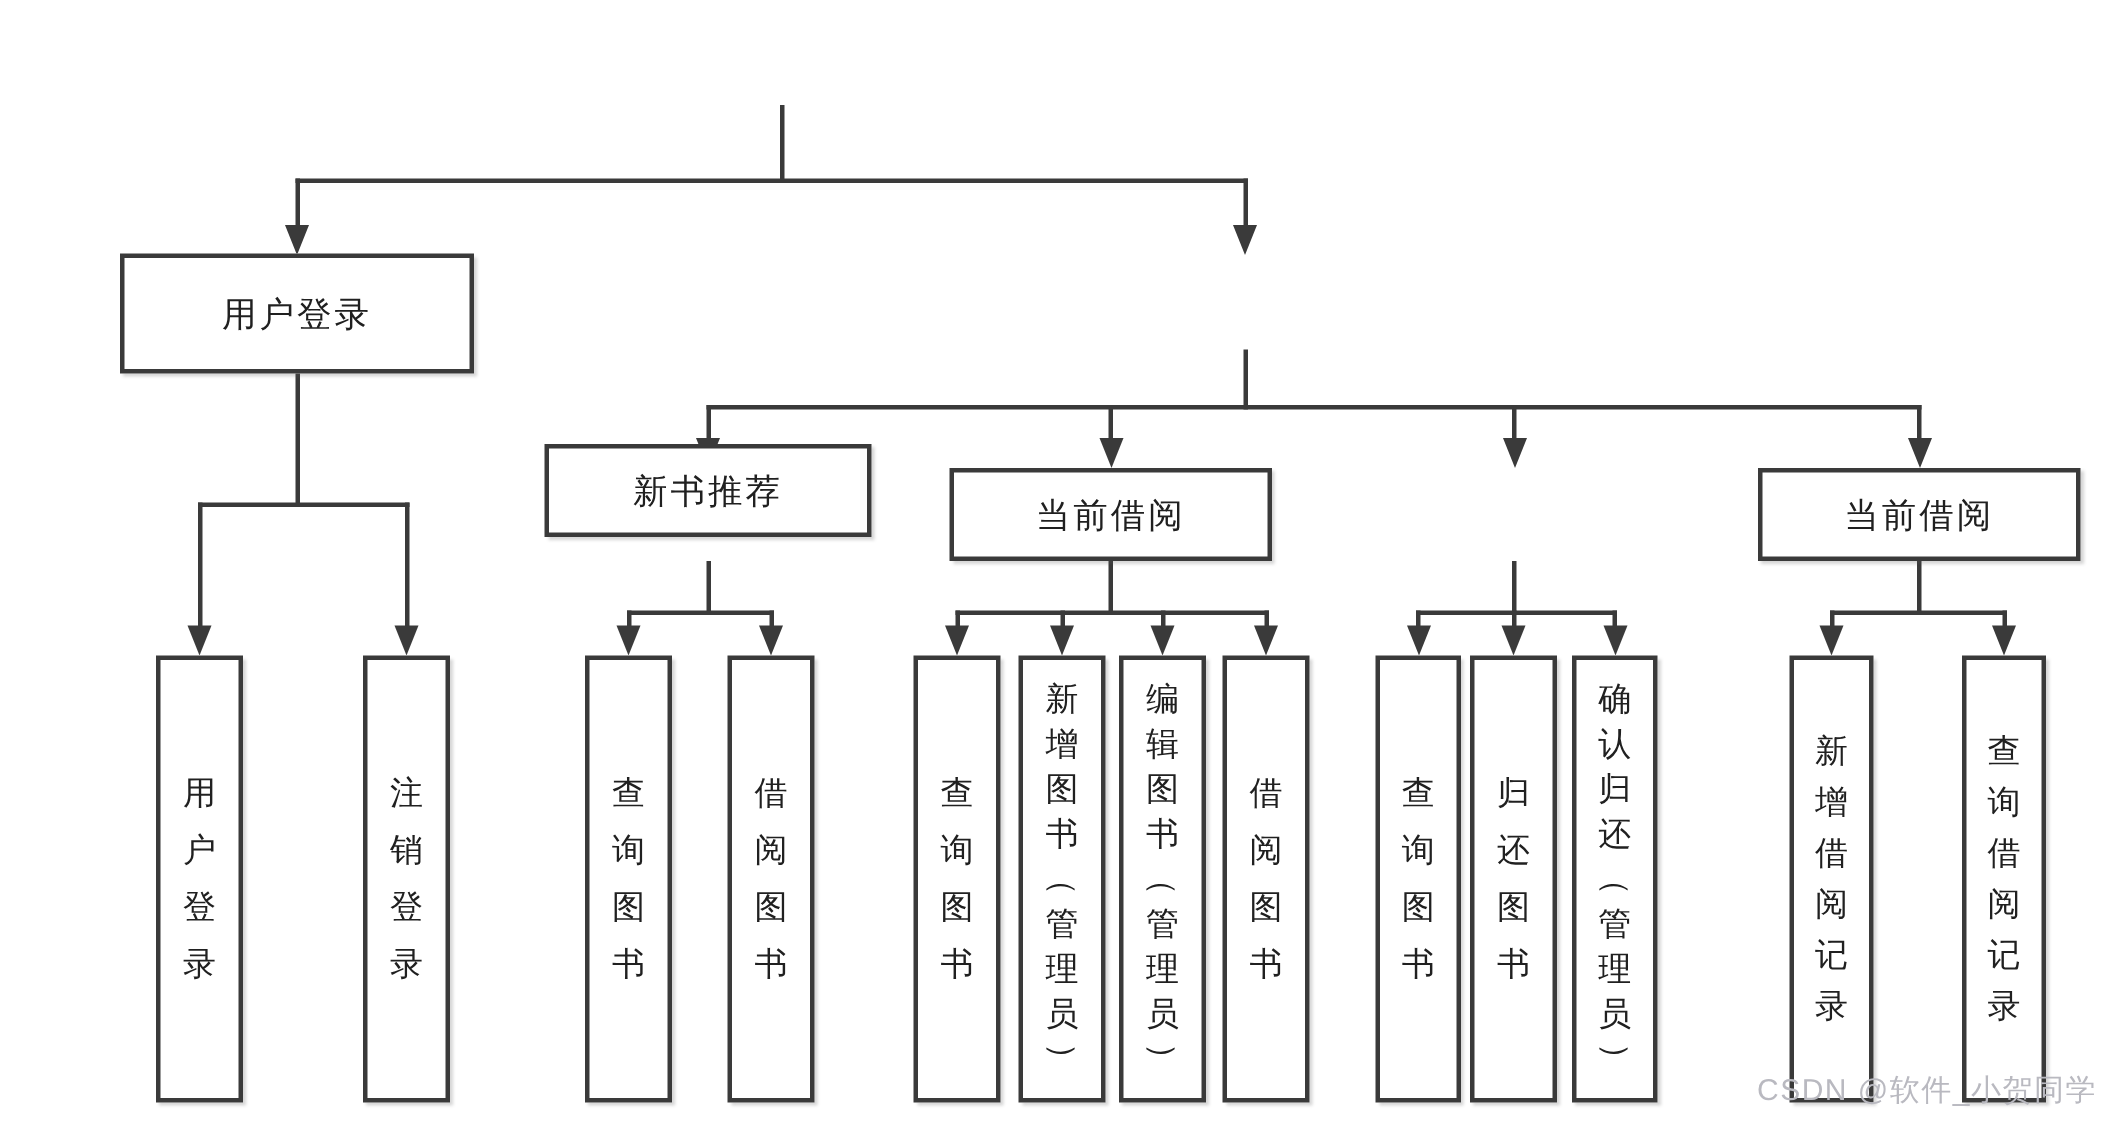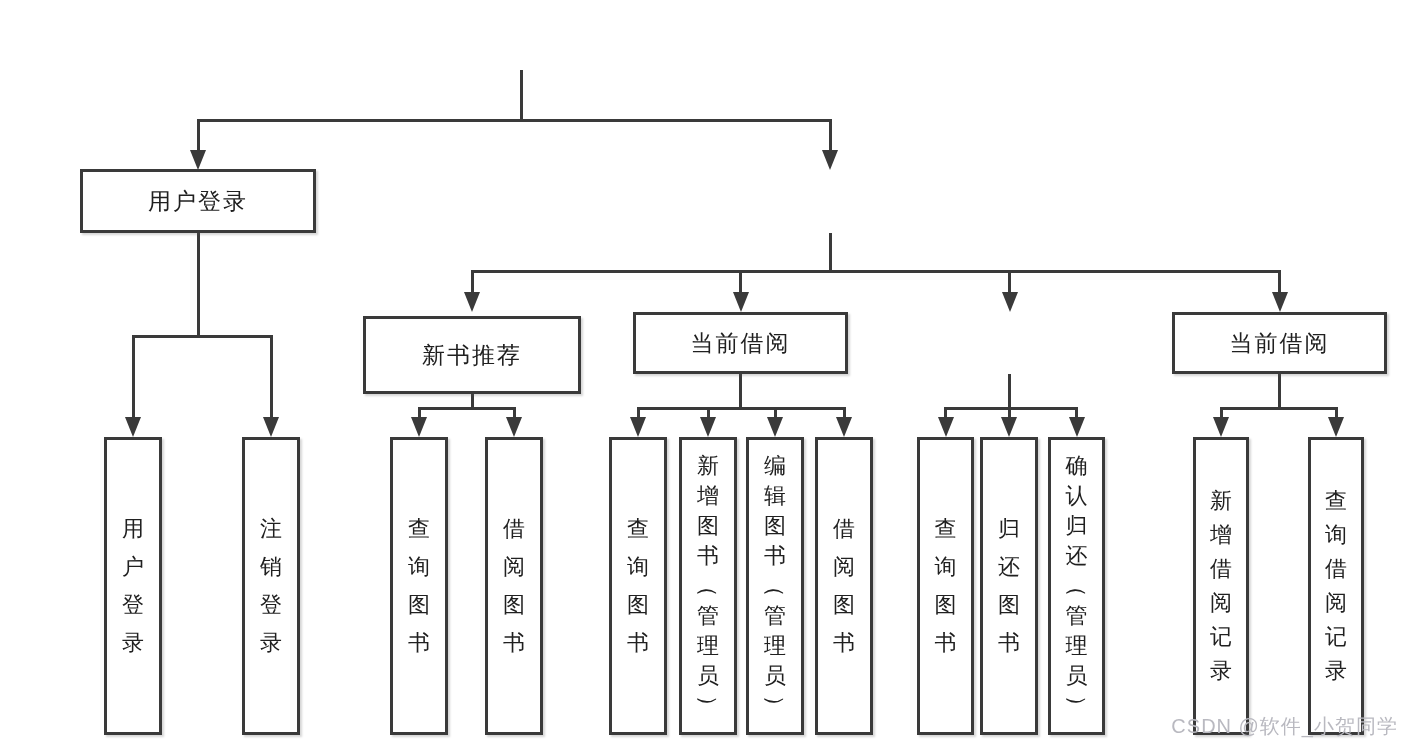--- a/index.html
+++ b/index.html
@@ -118,24 +118,24 @@
     <div class="seg" style="left: 1007.5px; top: 407px; width: 3px; height: 15px;"></div>
     <div class="arrowhead" style="left: 1001px; top: 417px;"></div>
     <div class="seg" style="left: 1075px; top: 407px; width: 3px; height: 15px;"></div>
     <div class="arrowhead" style="left: 1068.5px; top: 417px;"></div>
     <div class="seg" style="left: 1278px; top: 374px; width: 3px; height: 36px;"></div>
     <div class="seg" style="left: 1219.5px; top: 407px; width: 118px; height: 3px;"></div>
     <div class="seg" style="left: 1219.5px; top: 407px; width: 3px; height: 15px;"></div>
     <div class="arrowhead" style="left: 1213px; top: 417px;"></div>
     <div class="seg" style="left: 1334.5px; top: 407px; width: 3px; height: 15px;"></div>
     <div class="arrowhead" style="left: 1328px; top: 417px;"></div>
-    <div class="node" style="left: 80px; top: 169px; width: 236px; height: 64px;">
+    <div class="node" style="left: 80px; top: 169px; width: 236px; height: 80px;">
       <span class="hlabel">用户登录</span>
     </div>
-    <div class="node" style="left: 363px; top: 316px; width: 218px; height: 78px;">
+    <div class="node" style="left: 363px; top: 296px; width: 218px; height: 62px;">
       <span class="hlabel">新书推荐</span>
     </div>
     <div class="node" style="left: 633px; top: 312px; width: 215px; height: 62px;">
       <span class="hlabel">当前借阅</span>
     </div>
     <div class="node" style="left: 1172px; top: 312px; width: 215px; height: 62px;">
       <span class="hlabel">当前借阅</span>
     </div>
     <div class="node vnode" style="left: 104px; top: 437px; width: 58px; height: 298px; gap: 16px;">
       <div class="vchar">用</div>

